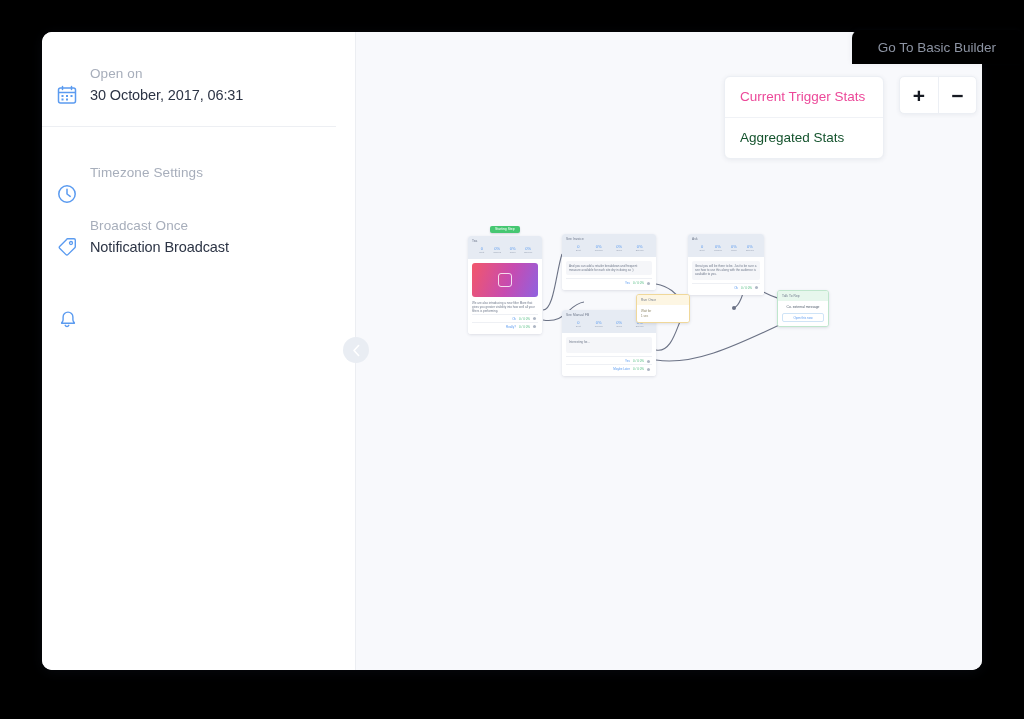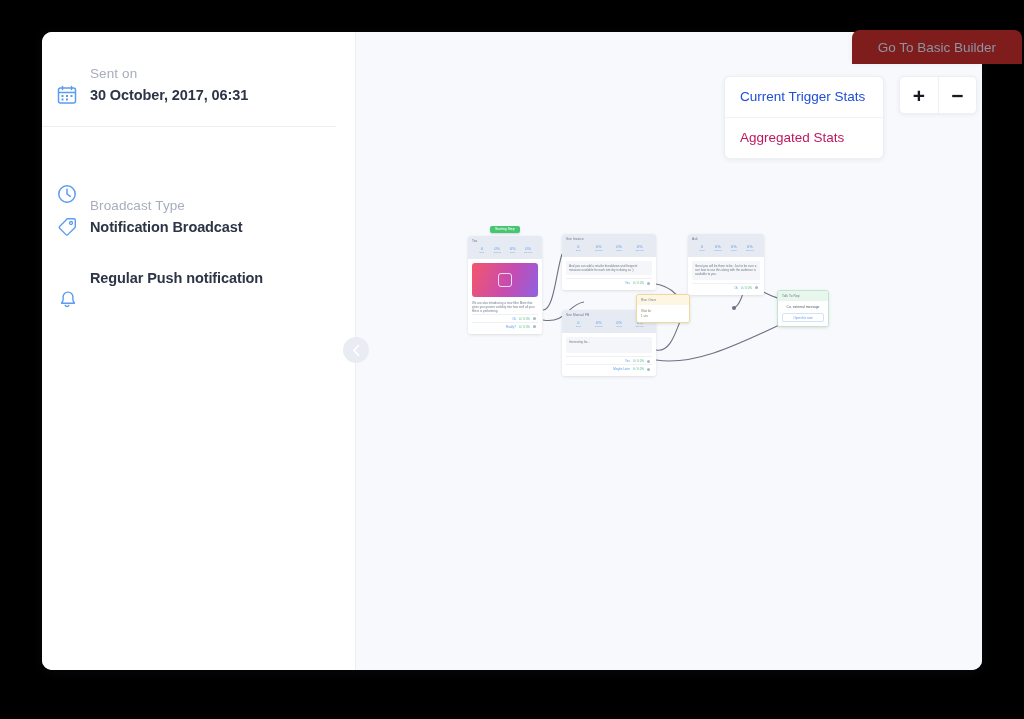--- a/index.html
+++ b/index.html
@@ -46,21 +46,21 @@
   .info-label {
     font-size: 13.5px;
     color: #a7aebb;
     letter-spacing: .1px;
     margin-bottom: 4px;
     line-height: 16px;
   }
   .info-value {
     font-size: 14.5px;
     color: #2c3445;
-    font-weight: bold;
+    font-weight: normal;
     line-height: 18px;
     letter-spacing: -.1px;
   }
   #sidebar-divider {
     height: 1px;
     background: #edeff3;
     margin: 22px 20px 0 0;
     width: 294px;
   }
   .gap-lg { height: 38px; }
@@ -75,21 +75,21 @@
     overflow: visible;
   }
 
   
   #basic-builder-tab {
     position: absolute;
     right: -40px;
     top: -2px;
     height: 34px;
     padding: 0 26px;
-    background: #7f1d1d;
+    background: #000000;
     border-radius: 8px 8px 0 0;
     display: flex; align-items: center;
     font-size: 13.5px;
     color: #8d94a3;
     box-shadow: 0 -1px 6px rgba(40,50,80,.07);
     white-space: nowrap;
   }
 
   
   #stats-dropdown {
@@ -102,22 +102,22 @@
     box-shadow: 0 1px 5px rgba(40,50,80,.08);
     overflow: hidden;
     z-index: 6;
   }
   .dd-item {
     padding: 12px 15px;
     font-size: 13.5px;
     line-height: 16px;
     white-space: nowrap;
   }
-  .dd-item.active { color: #1d4ed8; }
-  .dd-item.plain  { color: #be185d; border-top: 1px solid #f0f2f6; }
+  .dd-item.active { color: #ec4899; }
+  .dd-item.plain  { color: #14532d; border-top: 1px solid #f0f2f6; }
 
   
   #zoom-controls {
     position: absolute;
     left: 543px; top: 44px;
     display: flex;
     background: #fff;
     border-radius: 5px;
     border: 1px solid #eceff4;
     box-shadow: 0 1px 4px rgba(40,50,80,.07);
@@ -241,59 +241,59 @@
           <rect x="2.5" y="4" width="17" height="15" rx="2" stroke="#5b9bf0" stroke-width="1.5"></rect>
           <path d="M2.5 8.5h17" stroke="#5b9bf0" stroke-width="1.5"></path>
           <path d="M6.5 2.5v3M15.5 2.5v3" stroke="#5b9bf0" stroke-width="1.5" stroke-linecap="round"></path>
           <rect x="5.5" y="11" width="2" height="2" fill="#5b9bf0"></rect>
           <rect x="10" y="11" width="2" height="2" fill="#5b9bf0"></rect>
           <rect x="14.5" y="11" width="2" height="2" fill="#5b9bf0"></rect>
           <rect x="5.5" y="14.5" width="2" height="2" fill="#5b9bf0"></rect>
           <rect x="10" y="14.5" width="2" height="2" fill="#5b9bf0"></rect>
         </svg>
       </span>
-      <div class="info-label">Sent on</div>
+      <div class="info-label">Open on</div>
       <div class="info-value">30 October, 2017, 06:31</div>
     </div>
 
     <div id="sidebar-divider"></div>
     <div class="gap-lg"></div>
 
     <div class="info-row">
       <span class="ic">
         <svg width="22" height="22" viewBox="0 0 22 22" fill="none">
           <circle cx="11" cy="11" r="8.2" stroke="#5b9bf0" stroke-width="1.5"></circle>
           <path d="M11 6.2V11l3.2 2.4" stroke="#5b9bf0" stroke-width="1.5" stroke-linecap="round" stroke-linejoin="round"></path>
         </svg>
       </span>
+      <div class="info-label">Timezone Settings</div>
     </div>
 
     <div class="gap-md"></div>
 
     <div class="info-row">
       <span class="ic">
         <svg width="22" height="22" viewBox="0 0 22 22" fill="none">
           <path d="M11.6 2.8H18a1.3 1.3 0 011.3 1.3v6.4a1.6 1.6 0 01-.47 1.13l-7 7a1.3 1.3 0 01-1.84 0l-6.4-6.4a1.3 1.3 0 010-1.84l7-7A1.6 1.6 0 0111.6 2.8z" stroke="#5b9bf0" stroke-width="1.4" stroke-linejoin="round"></path>
           <circle cx="15" cy="7" r="1.5" stroke="#5b9bf0" stroke-width="1.3"></circle>
         </svg>
       </span>
-      <div class="info-label">Broadcast Type</div>
+      <div class="info-label">Broadcast Once</div>
       <div class="info-value">Notification Broadcast</div>
     </div>
 
     <div class="gap-md"></div>
 
     <div class="info-row">
       <span class="ic">
         <svg width="22" height="22" viewBox="0 0 22 22" fill="none">
           <path d="M5.6 16.2c0-.6.5-1 .8-1.4.5-.7.7-1.4.7-2.3V10a4.9 4.9 0 019.8 0v2.5c0 .9.2 1.6.7 2.3.3.4.8.8.8 1.4H5.6z" stroke="#5b9bf0" stroke-width="1.4" stroke-linejoin="round"></path>
           <path d="M9.2 18.3a1.9 1.9 0 003.6 0" stroke="#5b9bf0" stroke-width="1.4" stroke-linecap="round"></path>
         </svg>
       </span>
-      <div class="info-value">Regular Push notification</div>
     </div>
   </aside>
 
   <section id="canvas-area">
 
     <div id="basic-builder-tab">
       <span>Go To Basic Builder</span>
     </div>
 
     <div id="collapse-handle">

